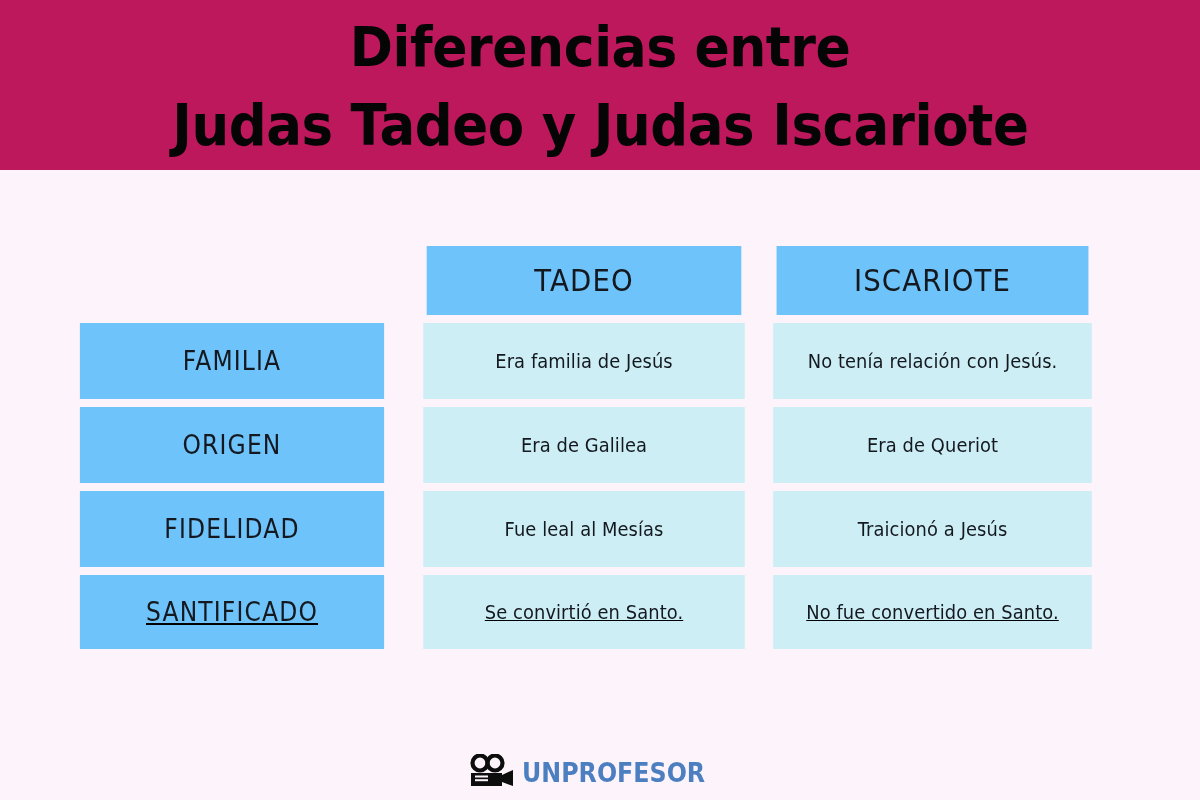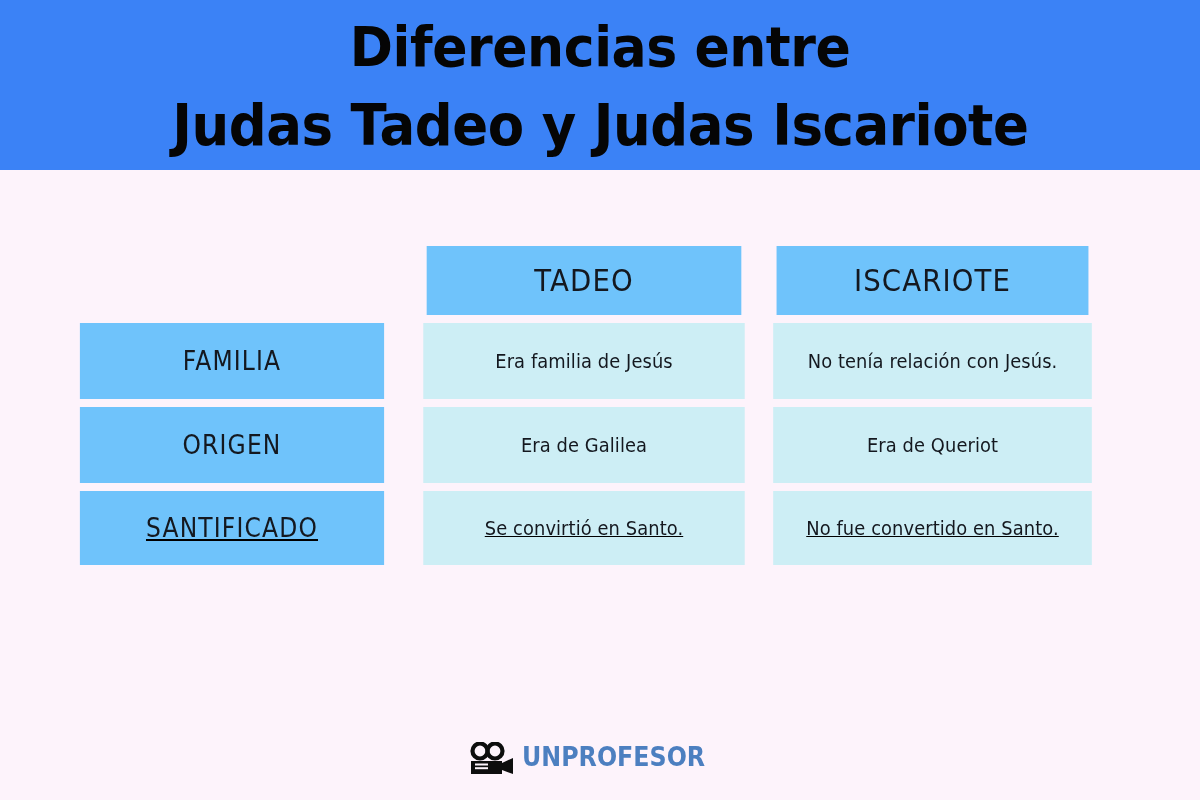--- a/index.html
+++ b/index.html
@@ -15,21 +15,21 @@
     position: relative;
   }
 
   
   #banner {
     position: absolute;
     left: 0;
     top: 0;
     width: 1200px;
     height: 170px;
-    background: #3b82f6;
+    background: #be185d;
     display: flex;
     flex-direction: column;
     align-items: center;
     justify-content: center;
     box-sizing: border-box;
     padding-top: 2px;
   }
   .banner-line {
     color: #050505;
     font-family: "DejaVu Sans", "Liberation Sans", sans-serif;
@@ -123,21 +123,21 @@
   }
 
   
   #footer-logo {
     position: absolute;
     left: 0;
     top: 742px;
     width: 1200px;
     height: 46px;
     display: flex;
-    align-items: flex-start;
+    align-items: flex-end;
     justify-content: center;
     gap: 7px;
   }
   #camera-icon {
     display: block;
     width: 46px;
     height: 34px;
   }
   #brand-text {
     color: #4c7fc0;
@@ -171,20 +171,25 @@
     <div class="cell col-tadeo">Era familia de Jesús</div>
     <div class="cell col-iscariote">No tenía relación con Jesús.</div>
   </div>
 
   <div class="table-row data-row">
     <div class="cell col-label">ORIGEN</div>
     <div class="cell col-tadeo">Era de Galilea</div>
     <div class="cell col-iscariote">Era de Queriot</div>
   </div>
 
+  <div class="table-row data-row">
+    <div class="cell col-label">FIDELIDAD</div>
+    <div class="cell col-tadeo">Fue leal al Mesías</div>
+    <div class="cell col-iscariote">Traicionó a Jesús</div>
+  </div>
 
 
   <div class="table-row data-row row-last">
     <div class="cell col-label">SANTIFICADO</div>
     <div class="cell col-tadeo">Se convirtió en Santo.</div>
     <div class="cell col-iscariote">No fue convertido en Santo.</div>
   </div>
 
 </div>
 

